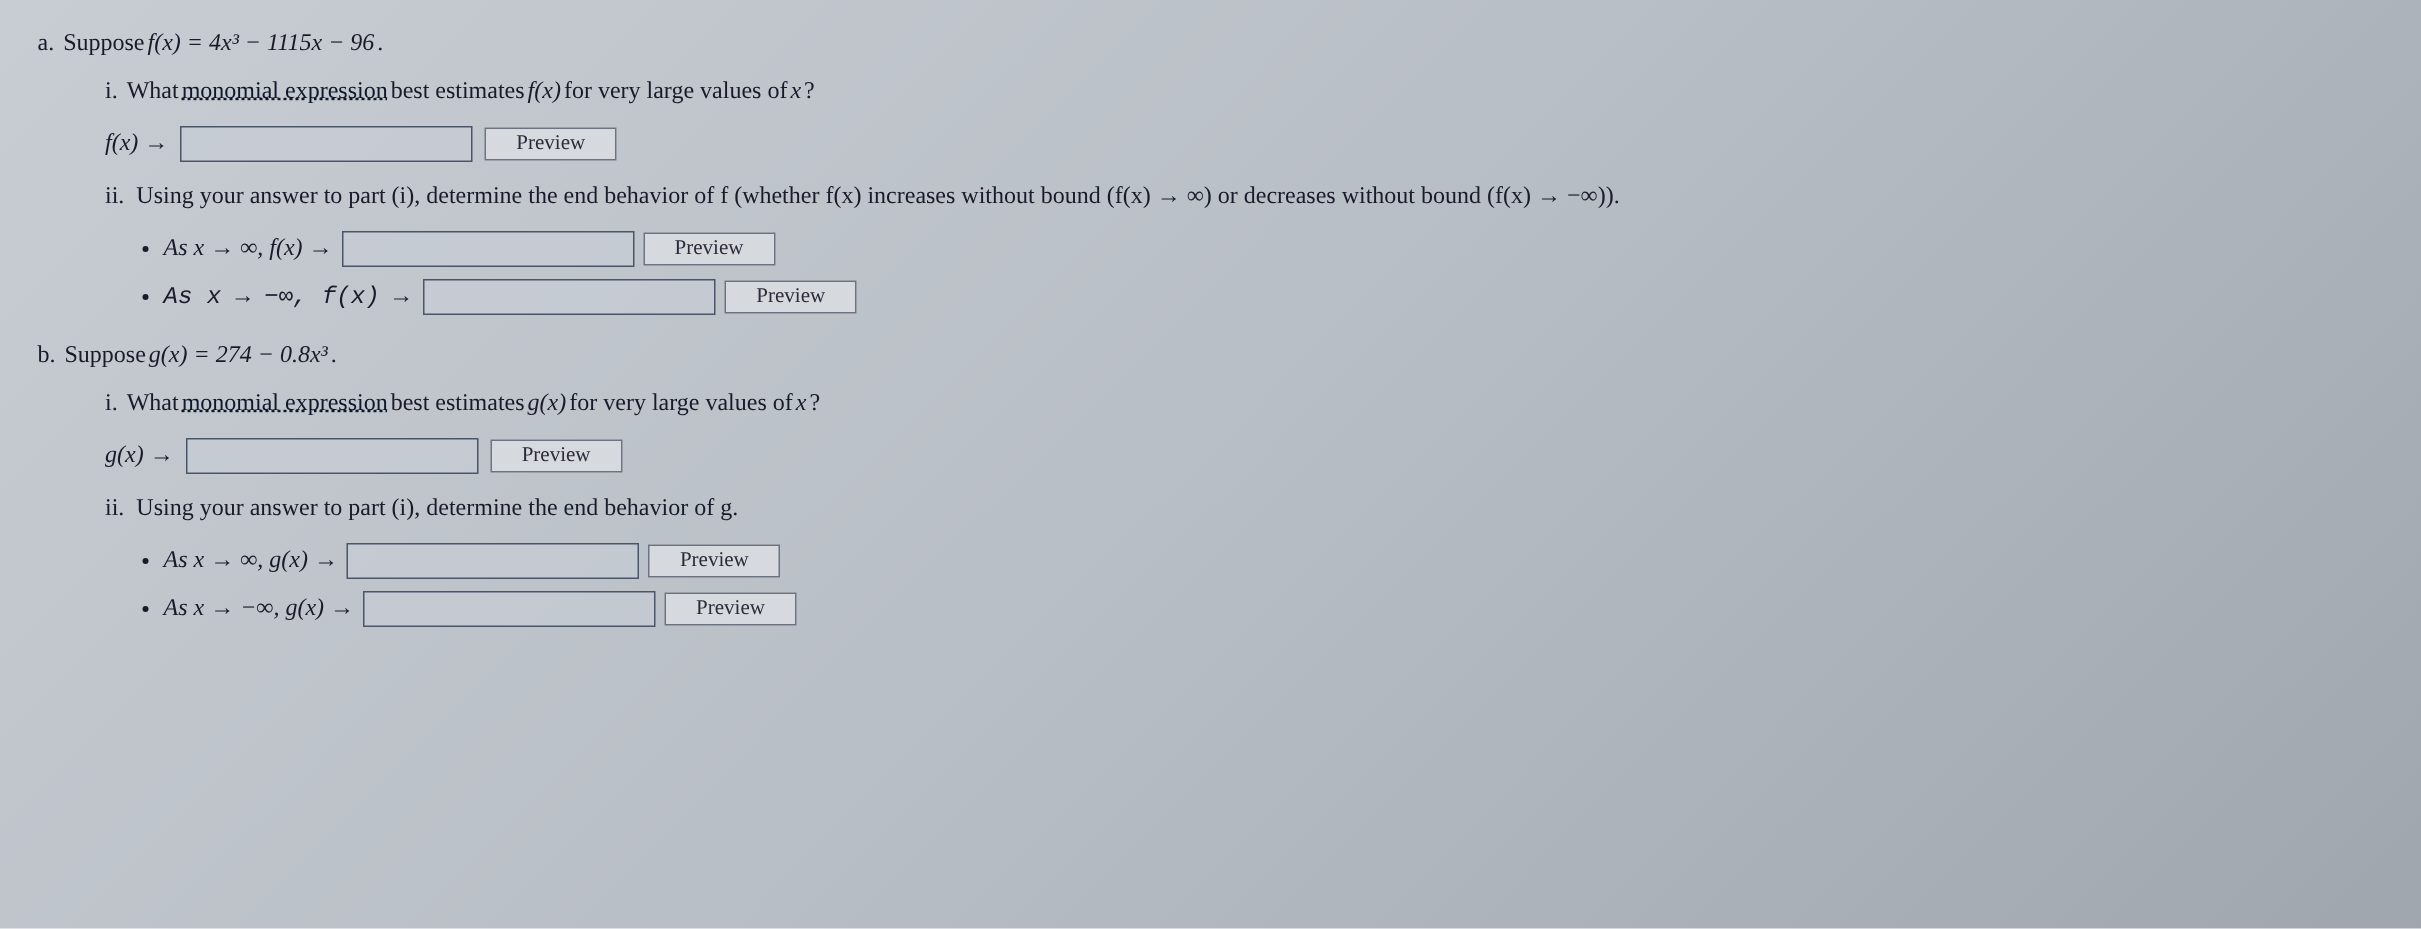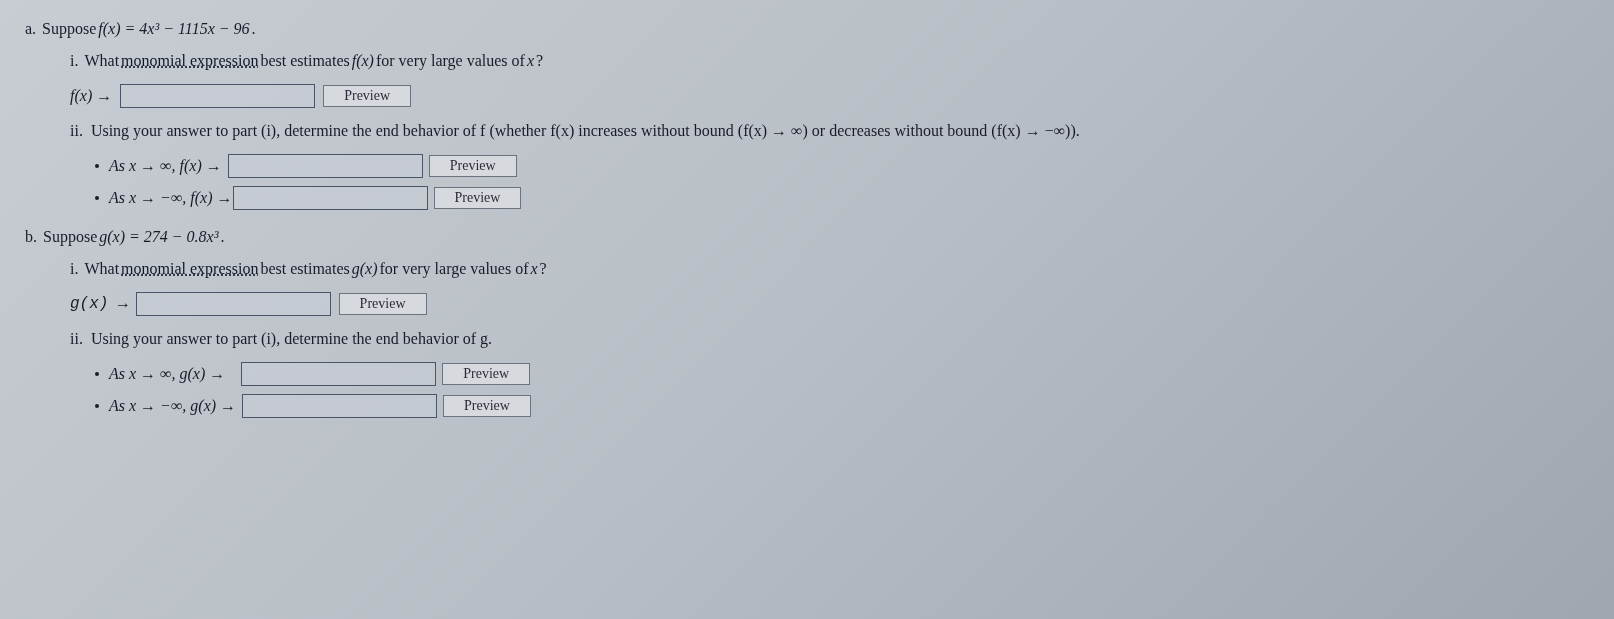--- a/index.html
+++ b/index.html
@@ -80,21 +80,21 @@
 
   <div class="bullet-block">
     <div class="bullet-line">
       <span class="bullet-dot"></span>
       <span class="math" style="margin-right:6px;">As x → ∞, f(x) →</span>
       <input class="ans" type="text" style="">
       <span class="preview-btn">Preview</span>
     </div>
     <div class="bullet-line">
       <span class="bullet-dot"></span>
-      <span class="math" style="margin-right:0;">As x → −∞, f(x) →</span>
+      <span class="math" style="margin-right:10px;font-family:Liberation Mono, monospace;">As x → −∞, f(x) →</span>
       <input class="ans" type="text" style="">
       <span class="preview-btn">Preview</span>
     </div>
   </div>
 </div>
 
 <div class="item-b">
   <div class="row">
     <span class="prefix">b.</span>
     <span>Suppose </span>
@@ -107,34 +107,34 @@
     <span>What </span>
     <span class="link">monomial expression</span>
     <span> best estimates </span>
     <span class="math">g(x)</span>
     <span> for very large values of </span>
     <span class="math">x</span>
     <span>?</span>
   </div>
 
   <div class="answer-line row">
-    <span class="math" style="margin-right:6px;font-family:Liberation Mono, monospace;">g(x) →</span>
+    <span class="math" style="margin-right:6px;">g(x) →</span>
     <input class="ans" type="text" style="">
     <span class="preview-btn">Preview</span>
   </div>
 
   <div class="sub-ii">
     <span class="prefix">ii.</span>
     <span>Using your answer to part (i), determine the end behavior of g.</span>
   </div>
 
   <div class="bullet-block">
     <div class="bullet-line">
       <span class="bullet-dot"></span>
-      <span class="math" style="margin-right:16px;">As x → ∞, g(x) →</span>
+      <span class="math" style="margin-right:6px;">As x → ∞, g(x) →</span>
       <input class="ans" type="text" style="">
       <span class="preview-btn">Preview</span>
     </div>
     <div class="bullet-line">
       <span class="bullet-dot"></span>
       <span class="math" style="margin-right:6px;">As x → −∞, g(x) →</span>
       <input class="ans" type="text" style="">
       <span class="preview-btn">Preview</span>
     </div>
   </div>

